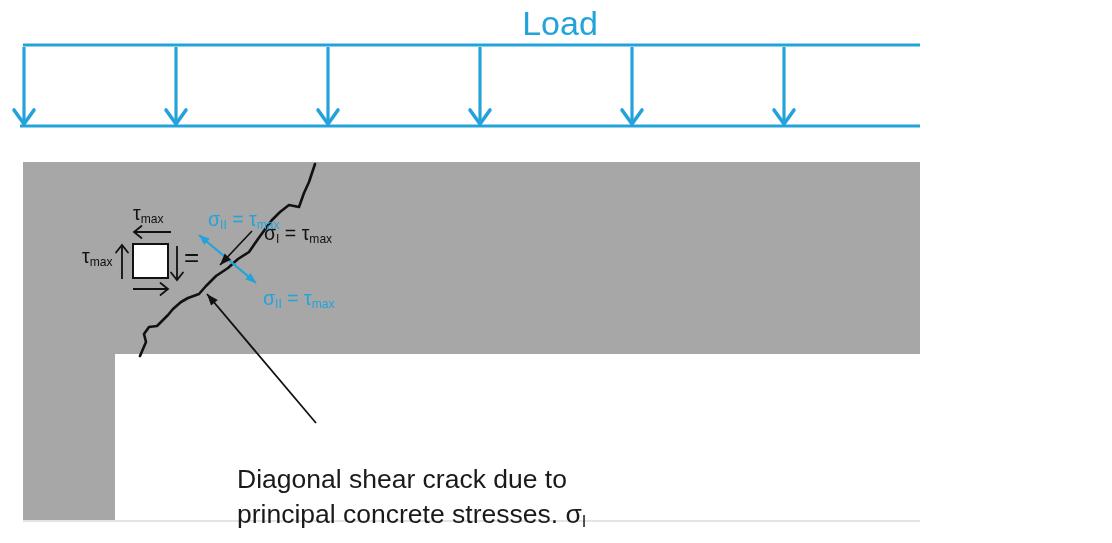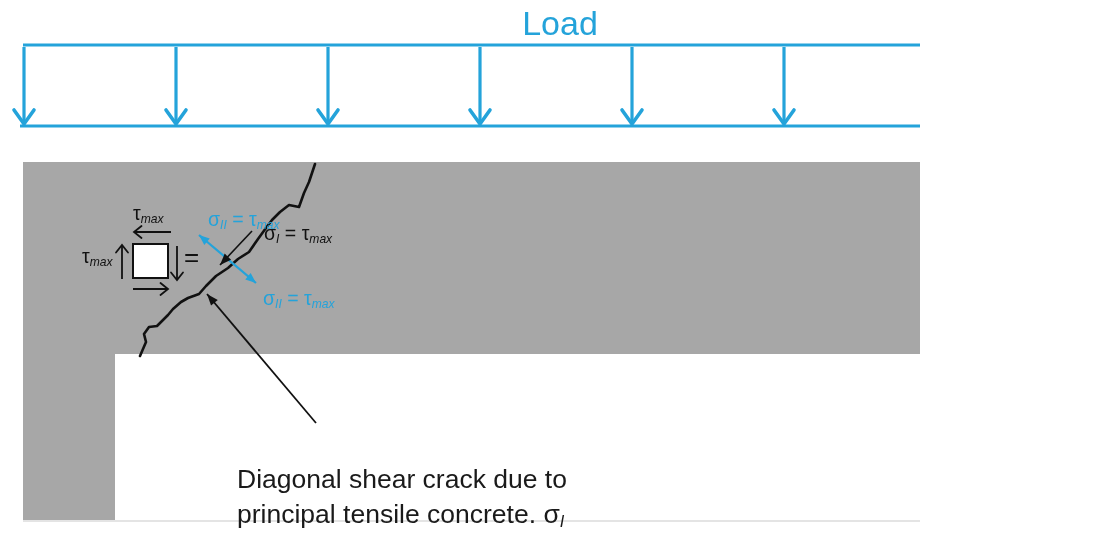--- a/index.html
+++ b/index.html
@@ -28,21 +28,21 @@
   .shear{stroke:var(--ink);stroke-width:1.8px;}
   .chevb{stroke:var(--ink);stroke-width:1.8px;fill:none;stroke-linecap:round;}
   .trib{fill:var(--ink);}
   .tric{fill:var(--cyan);}
   .principal{stroke:var(--cyan);stroke-width:2.2px;}
   .pointer{stroke:var(--ink);stroke-width:1.6px;}
   .leader{stroke:var(--ink);stroke-width:1.8px;}
   
   .lbl{position:absolute;z-index:4;font-size:19.5px;line-height:1;white-space:nowrap;color:var(--ink);}
   .lbl.cyan{color:var(--cyan);margin-left:27px;}
-  .sub{font-size:0.62em;vertical-align:-0.24em;font-style:italic;}
+  .sub{font-size:0.62em;vertical-align:-0.24em;}
   .load-title{position:absolute;z-index:4;left:460px;top:5px;width:200px;text-align:center;
     font-size:34px;line-height:1.1;color:var(--cyan);}
   .equals{position:absolute;z-index:4;left:184px;top:244px;font-size:26px;line-height:1;color:var(--ink);}
   .caption{position:absolute;z-index:4;left:237px;top:426px;font-size:26.5px;line-height:35.4px;color:#1a1a1a;white-space:nowrap;margin-top:36px;}
 </style>
 </head>
 <body>
 
 <div id="stage">
 
@@ -112,16 +112,16 @@
   <div class="equals">=</div>
 
   <div class="lbl cyan" style="left:181px;top:210px;"><span>σ</span><span class="sub">II</span><span> = τ</span><span class="sub">max</span></div>
 
   <div class="lbl" style="left:264px;top:224px;"><span>σ</span><span class="sub">I</span><span> = τ</span><span class="sub">max</span></div>
 
   <div class="lbl cyan" style="left:236px;top:289px;"><span>σ</span><span class="sub">II</span><span> = τ</span><span class="sub">max</span></div>
 
   <div class="caption">
     <div>Diagonal shear crack due to</div>
-    <div><span>principal tensile concrete. σ</span><span class="sub">I</span></div>
+    <div><span>principal concrete stresses. σ</span><span class="sub">I</span></div>
   </div>
 
 </div>
 
 </body></html>

